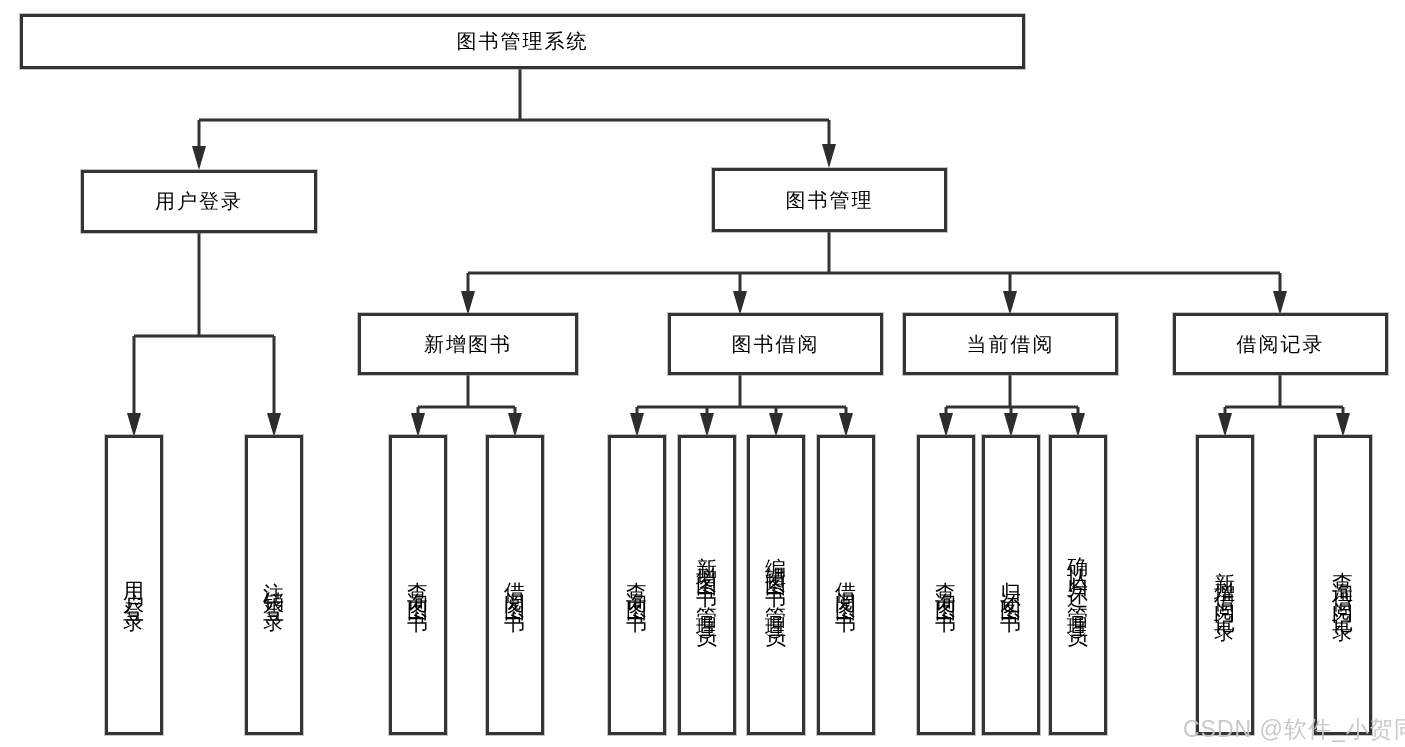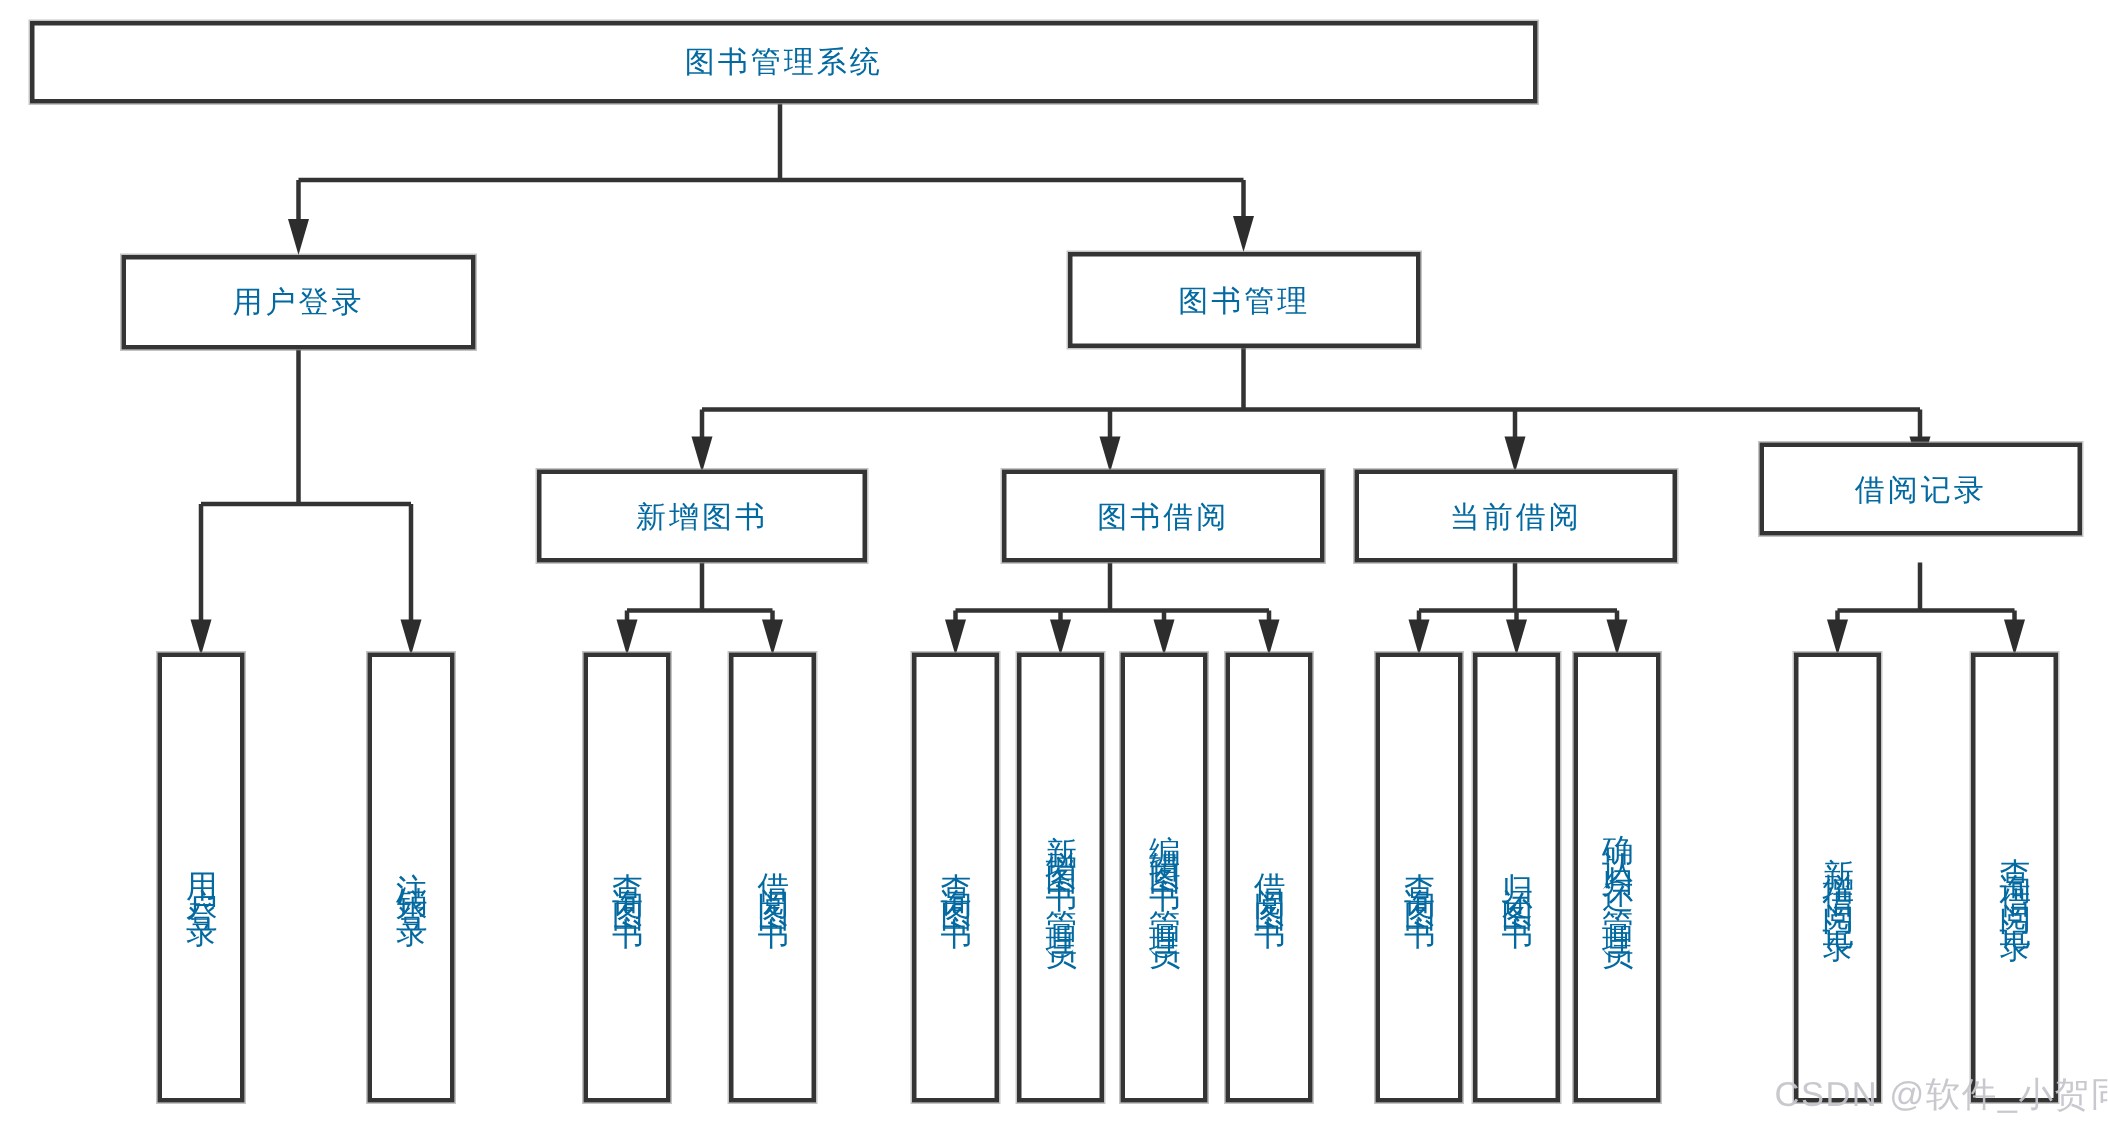--- a/index.html
+++ b/index.html
@@ -24,21 +24,21 @@
     position: absolute;
     z-index: 2;
     background: #ffffff;
     border: 3px solid #343434;
     box-shadow: 0 0 0 1px rgba(125,125,125,0.45);
     display: flex;
     align-items: center;
     justify-content: center;
     font-size: 20px;
     letter-spacing: 2px;
-    color: #0369a1;
+    color: #000000;
   }
   .leaf {
     letter-spacing: 0;
   }
   .leaf .vtext {
     writing-mode: vertical-rl;
     text-orientation: mixed;
     letter-spacing: 10px;
     line-height: 1.0;
     font-size: 21px;
@@ -55,21 +55,21 @@
     white-space: nowrap;
   }
 
   
   .n-root   { left: 20px;   top: 14px;  width: 1005px; height: 55px; }
   .n-login  { left: 81px;   top: 170px; width: 236px;  height: 63px; }
   .n-mgmt   { left: 712px;  top: 168px; width: 235px;  height: 64px; }
   .n-l3-0   { left: 358px;  top: 313px; width: 220px;  height: 62px; }
   .n-l3-1   { left: 668px;  top: 313px; width: 215px;  height: 62px; }
   .n-l3-2   { left: 903px;  top: 313px; width: 215px;  height: 62px; }
-  .n-l3-3   { left: 1173px; top: 295px; width: 215px;  height: 62px; }
+  .n-l3-3   { left: 1173px; top: 313px; width: 215px;  height: 62px; }
   .leaf     { top: 435px; width: 58px; height: 300px; }
   .lf-0  { left: 105px; }
   .lf-1  { left: 245px; }
   .lf-2  { left: 389px; }
   .lf-3  { left: 486px; }
   .lf-4  { left: 608px; }
   .lf-5  { left: 678px; }
   .lf-6  { left: 747px; }
   .lf-7  { left: 817px; }
   .lf-8  { left: 917px; }

